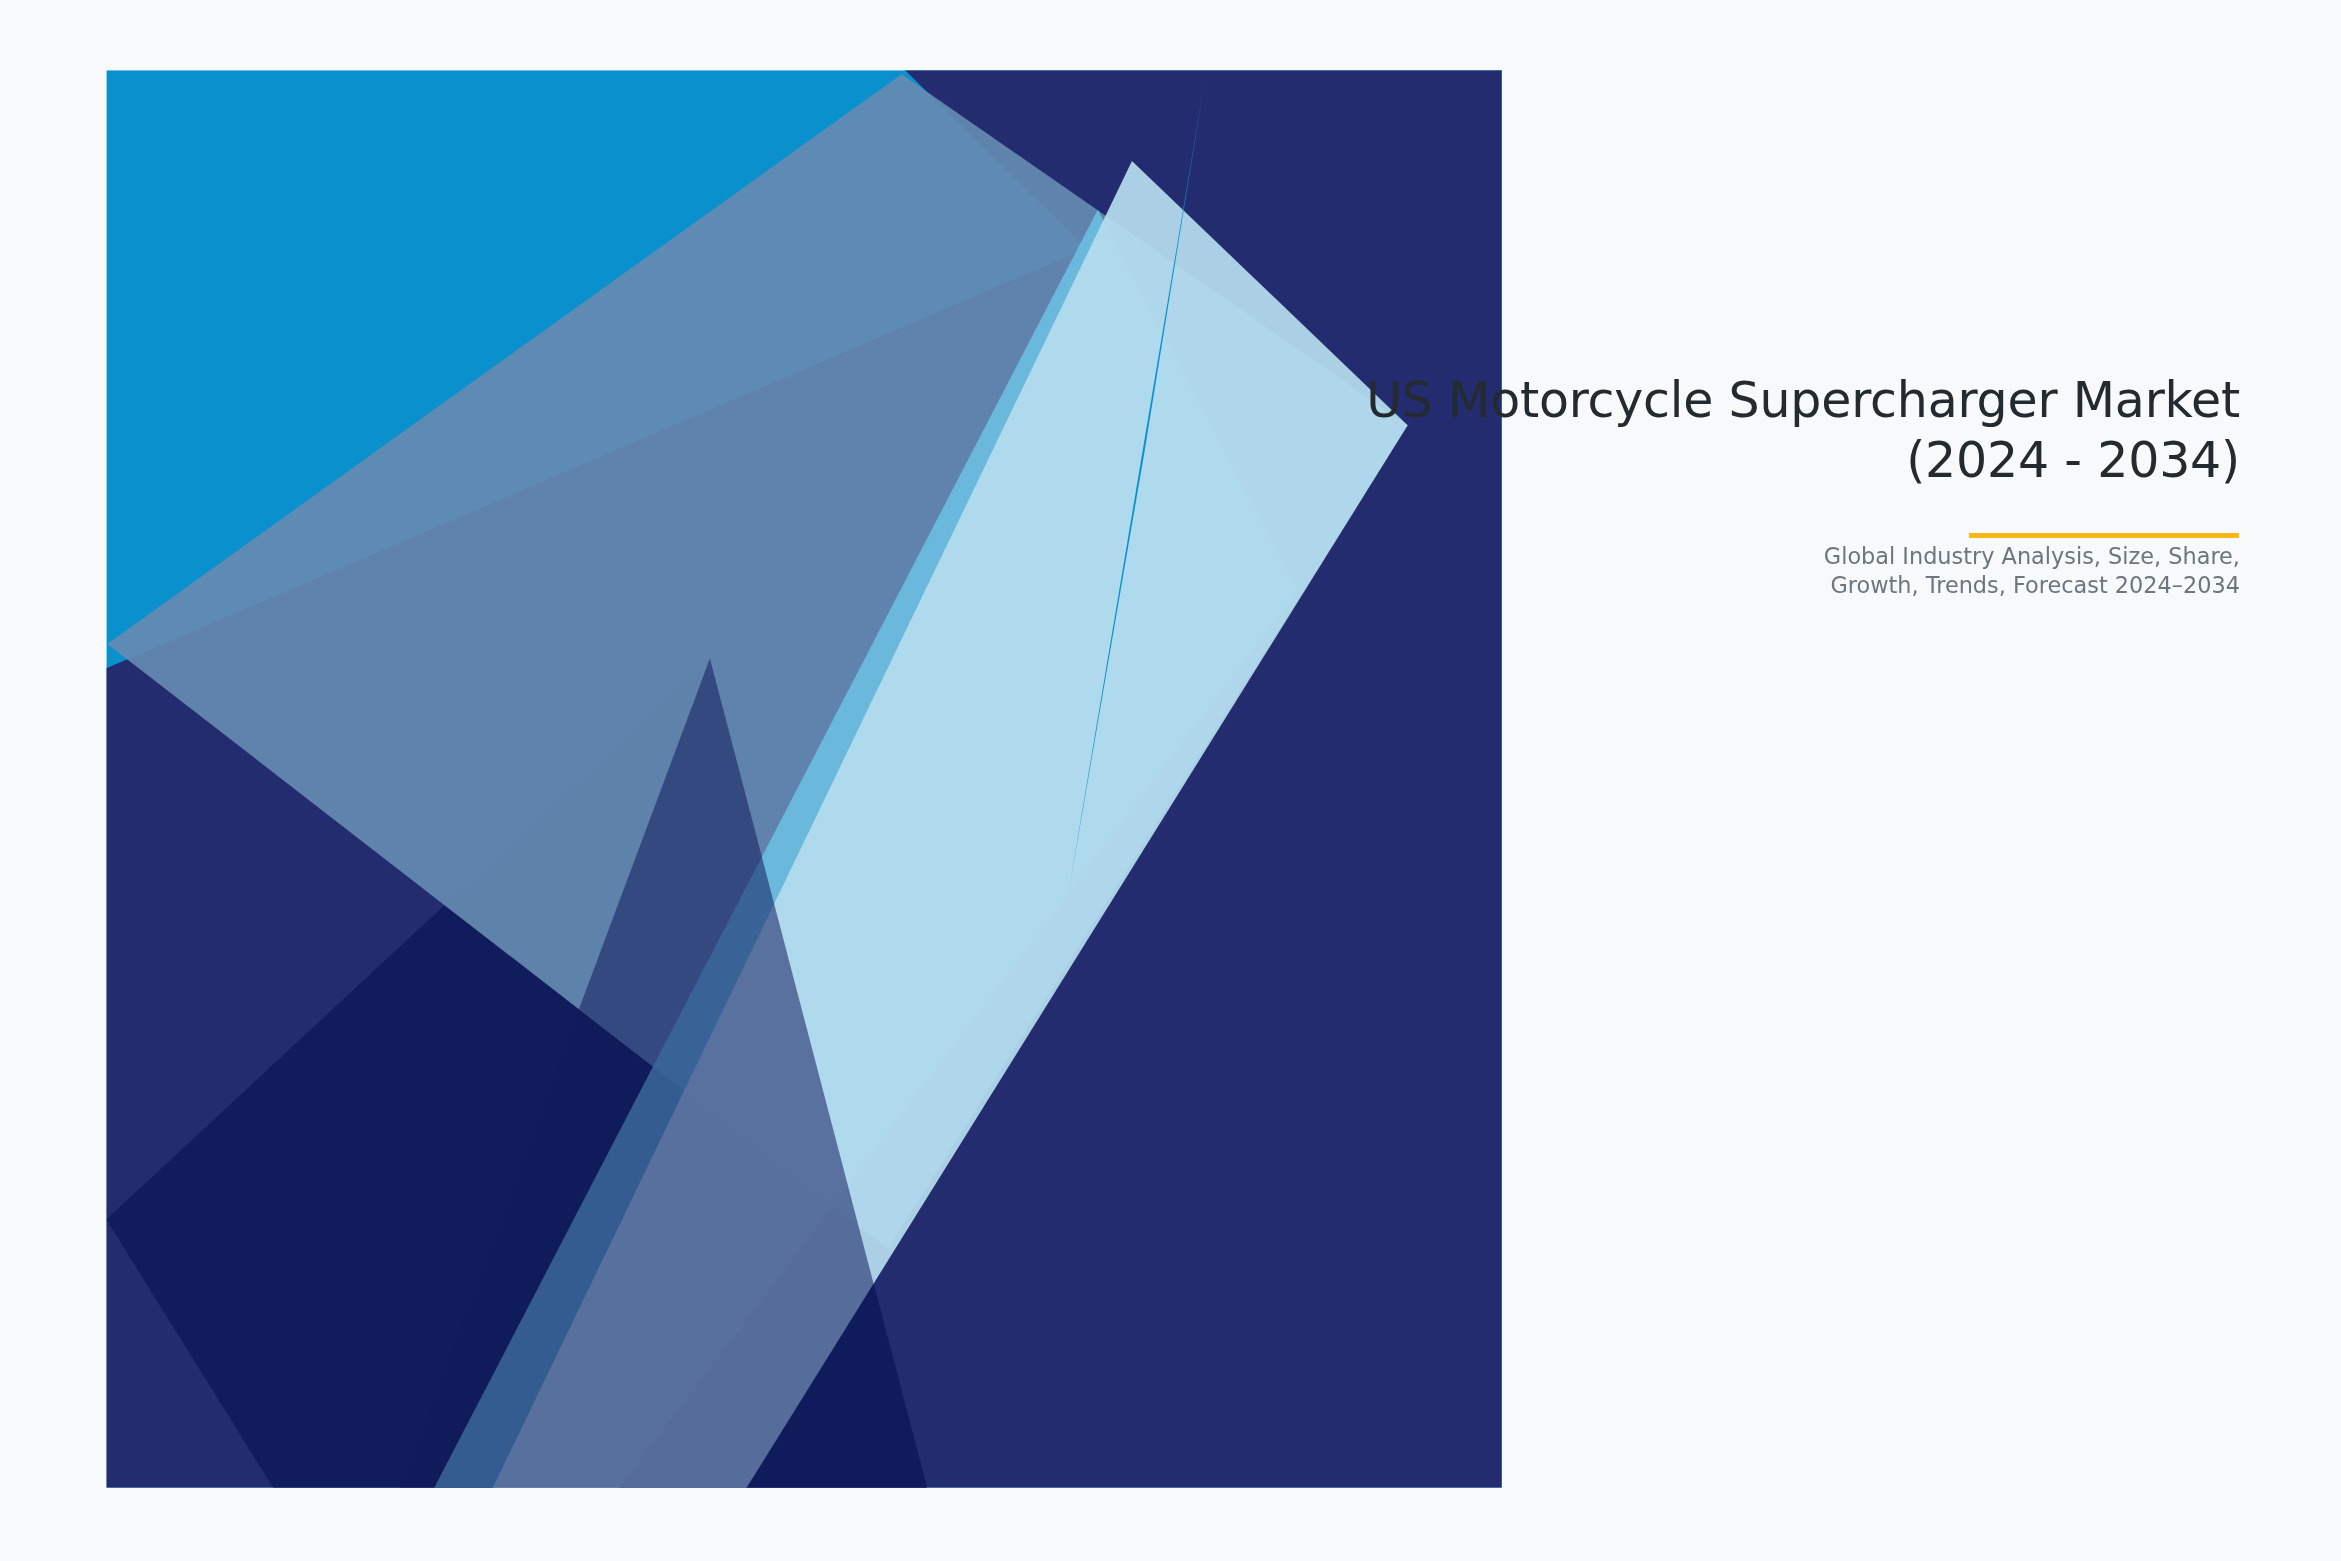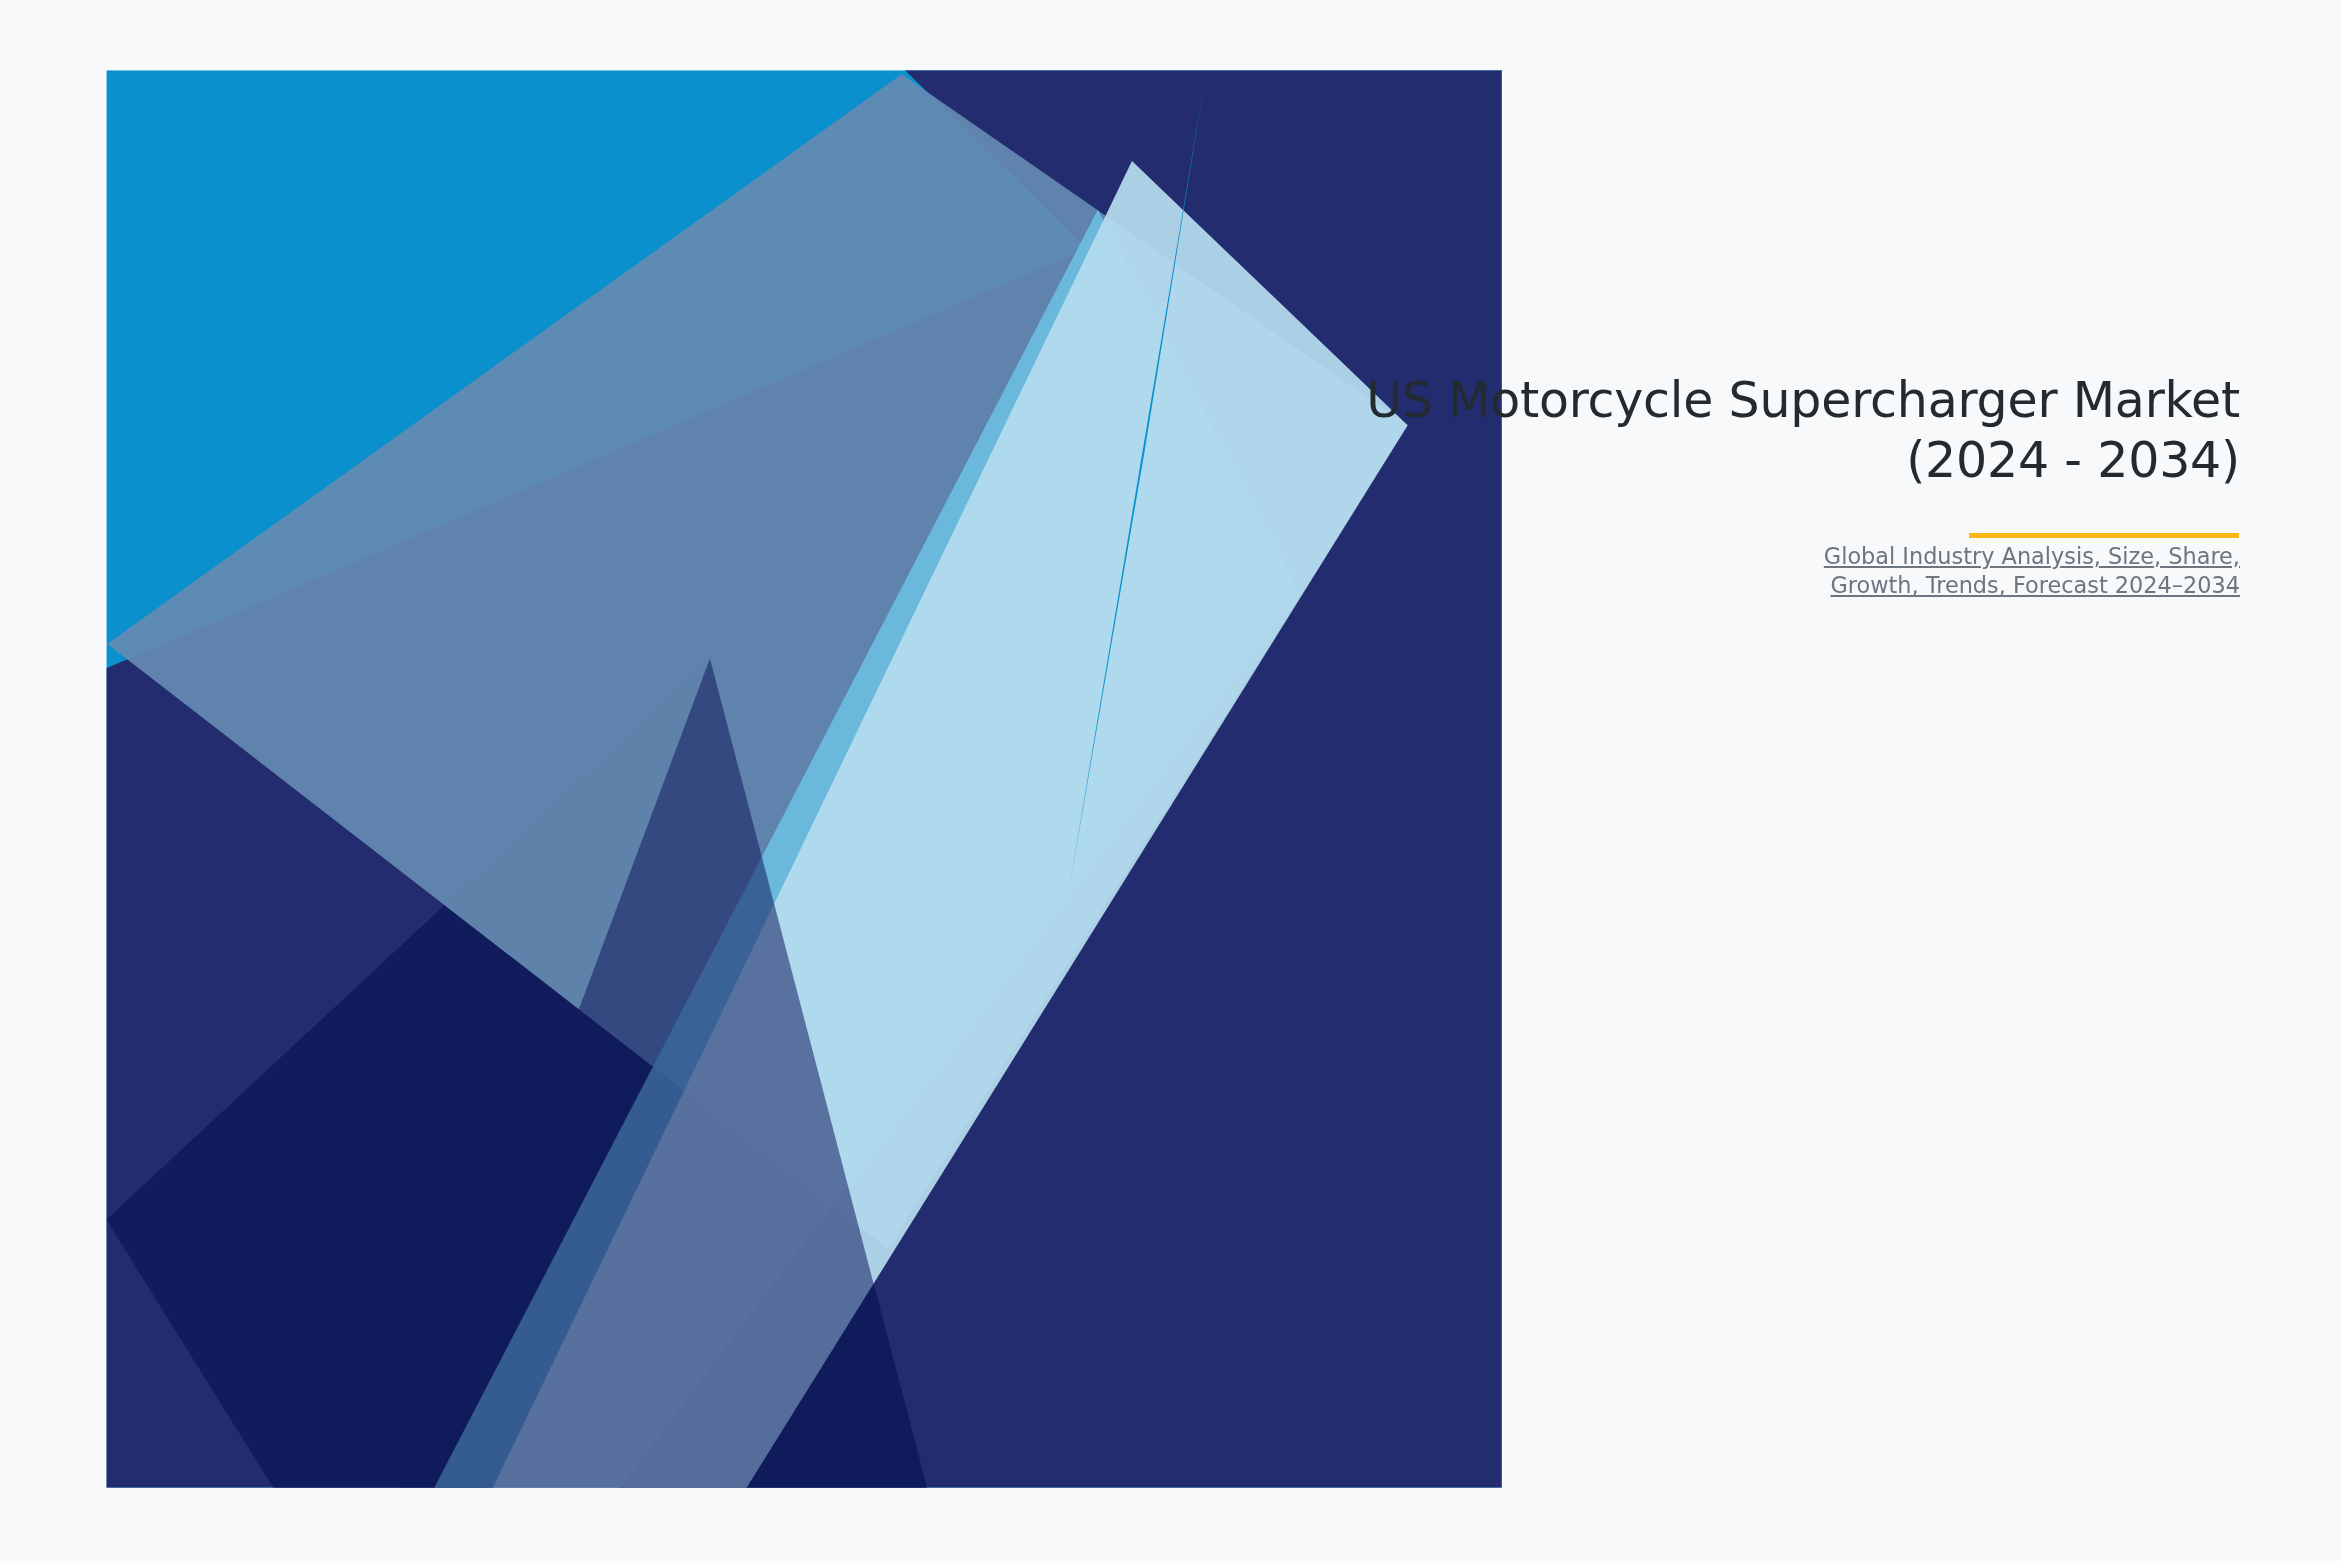--- a/index.html
+++ b/index.html
@@ -63,21 +63,20 @@
   #cover-subtitle {
     margin: 0;
     padding-top: 51px;
     font-family: "DejaVu Sans", sans-serif;
     font-weight: 400;
     font-size: 22.4px;
     line-height: 1.33;
     color: #6b7680;
     text-align: right;
     white-space: pre-line;
-    text-decoration: underline;
   }
 </style>
 </head>
 <body>
 
 <div id="cover">
 
   <svg id="artwork" viewBox="0 0 4800 3200" preserveAspectRatio="none" xmlns="http://www.w3.org/2000/svg">
     <defs>
       <clipPath id="panelClip">

